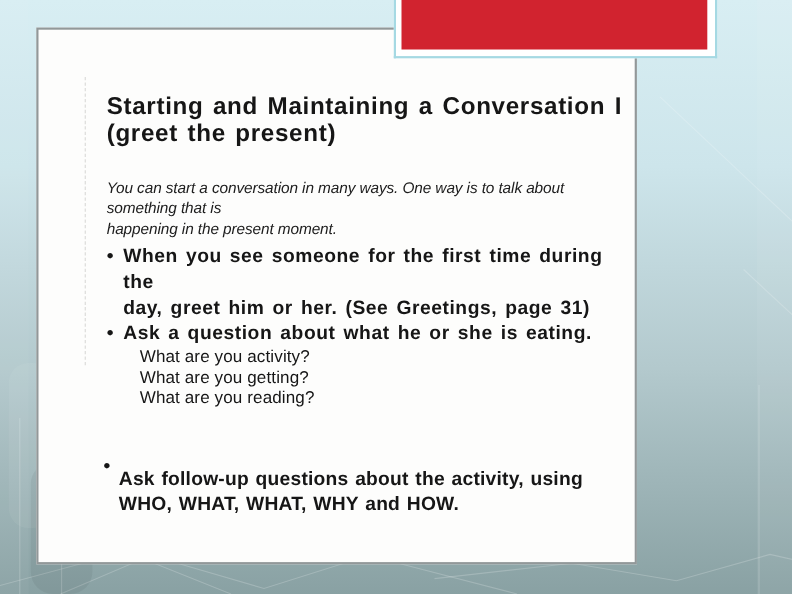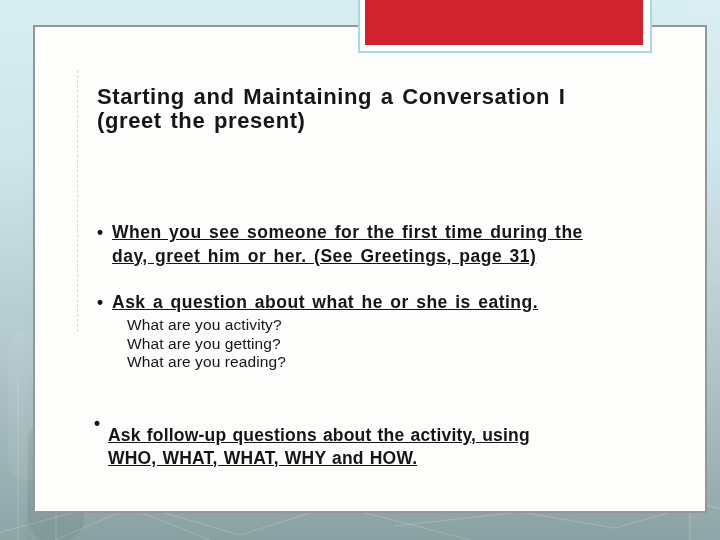--- a/index.html
+++ b/index.html
@@ -15,21 +15,21 @@
       var(--background-bottom, #89a1a3) 100%);
   }
   .bg-pattern {
     position: absolute; inset: 0;
     pointer-events: none;
   }
   
   .card {
     position: absolute;
     left: 33px; top: 25px;
-    width: 674px; height: 488px;
+    width: 546px; height: 488px;
     box-sizing: border-box;
     background: var(--card-background, #fdfdfc);
     border: 2px solid var(--card-border, #929899);
   }
   .scan-edge {
     position: absolute;
     left: 42px; top: 43px;
     height: 262px; width: 0;
     border-left: 1px dashed #c6c6c2;
     opacity: 0.65;
@@ -55,21 +55,21 @@
   .bullet {
     position: absolute;
     left: 62px;
     margin: 0;
     font-size: 17.5px; line-height: 23.5px;
     font-weight: bold;
     letter-spacing: 0.5px; word-spacing: 2px;
     color: var(--text, #161616);
   }
   .bullet .marker { position: absolute; left: 0; top: 0; }
-  .bullet .btext { display: block; margin-left: 15px; text-decoration: underline; }
+  .bullet .btext { display: block; margin-left: 15px; }
   .bullet-1 { top: 194px; }
   .bullet-2 { top: 264px; }
   .bullet-3 { top: 385px; left: 59px; letter-spacing: 0.2px; word-spacing: 1px; line-height: 22.5px; }
   .bullet-3 .btext { margin-left: 14px; margin-top: 12px; }
   .questions {
     position: absolute;
     left: 92px; top: 289px;
     font-size: 15.5px; line-height: 18.6px;
     color: #161616;
     letter-spacing: 0.1px;
@@ -117,20 +117,24 @@
 
   <div class="card">
 
     <div class="scan-edge"></div>
 
     <h1 class="title">
       <span>Starting and Maintaining a Conversation I</span><br>
       <span>(greet the present)</span>
     </h1>
 
+    <p class="intro">
+      <span>You can start a conversation in many ways. One way is to talk about something that is</span><br>
+      <span>happening in the present moment.</span>
+    </p>
 
     <div class="bullet bullet-1">
       <span class="marker">•</span>
       <span class="btext">
         <span>When you see someone for the first time during the</span><br>
         <span>day, greet him or her. (See Greetings, page 31)</span>
       </span>
     </div>
 
     <div class="bullet bullet-2">

